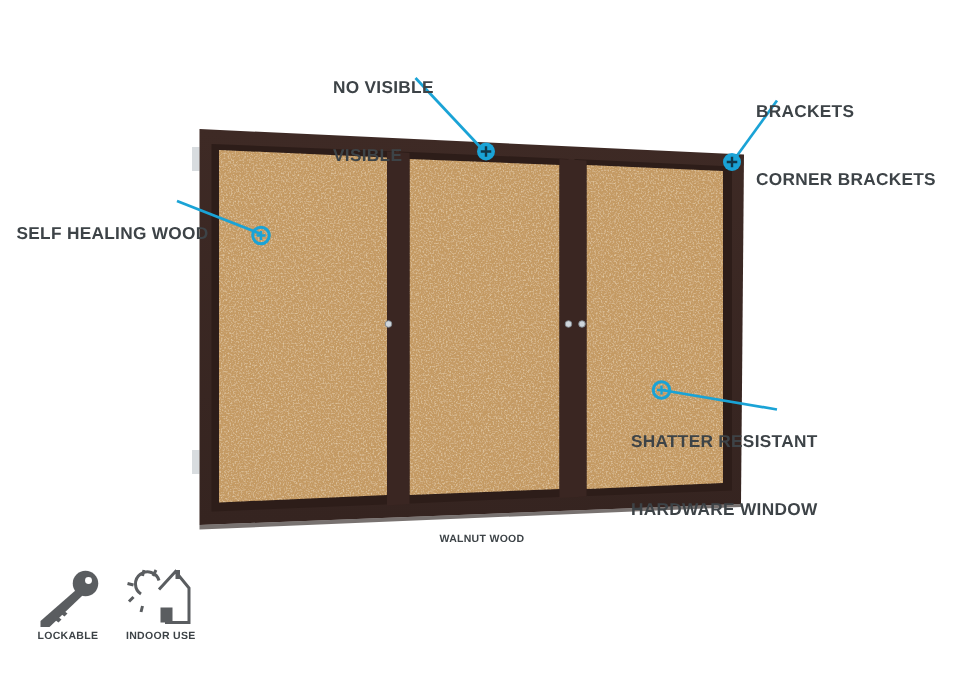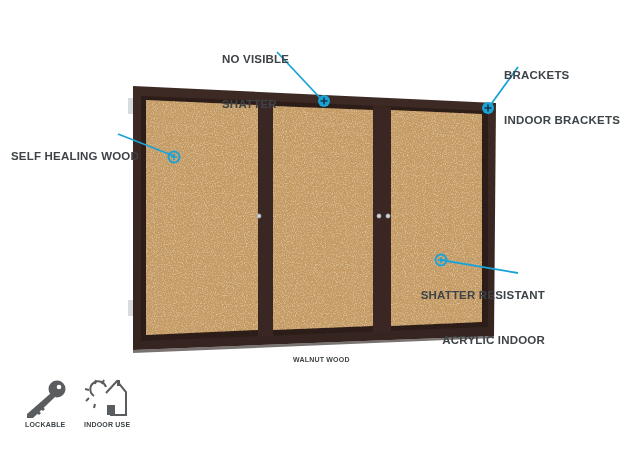--- a/index.html
+++ b/index.html
@@ -97,35 +97,35 @@
       <line x1="86" y1="401" x2="89" y2="398"></line>
       <line x1="94" y1="408" x2="95" y2="404"></line>
       <path d="M106 393 L117 381 L126 392 V415 H110"></path>
       <rect x="117" y="380" width="3" height="6" fill="#5a5d60" stroke="none"></rect>
       <rect x="107" y="405" width="8" height="10" fill="#5a5d60" stroke="none"></rect>
     </g>
   </svg>
 
   <div class="label" style="left:222px;top:22px;">
     <div>NO VISIBLE</div>
-    <div>SHATTER</div>
+    <div>VISIBLE</div>
   </div>
 
   <div class="label" style="left:504px;top:38px;">
     <div>BRACKETS</div>
-    <div>INDOOR BRACKETS</div>
+    <div>CORNER BRACKETS</div>
   </div>
 
   <div class="label" style="left:11px;top:119px;">
     <div>SELF HEALING WOOD</div>
   </div>
 
   <div class="label right" style="right:13px;top:258px;">
     <div>SHATTER RESISTANT</div>
-    <div>ACRYLIC INDOOR</div>
+    <div>HARDWARE WINDOW</div>
   </div>
 
   <div class="small" style="left:293px;top:356px;">WALNUT WOOD</div>
 
   <div class="small" style="left:25px;top:421px;">LOCKABLE</div>
   <div class="small" style="left:84px;top:421px;">INDOOR USE</div>
 
 </div>
 
 </body></html>

